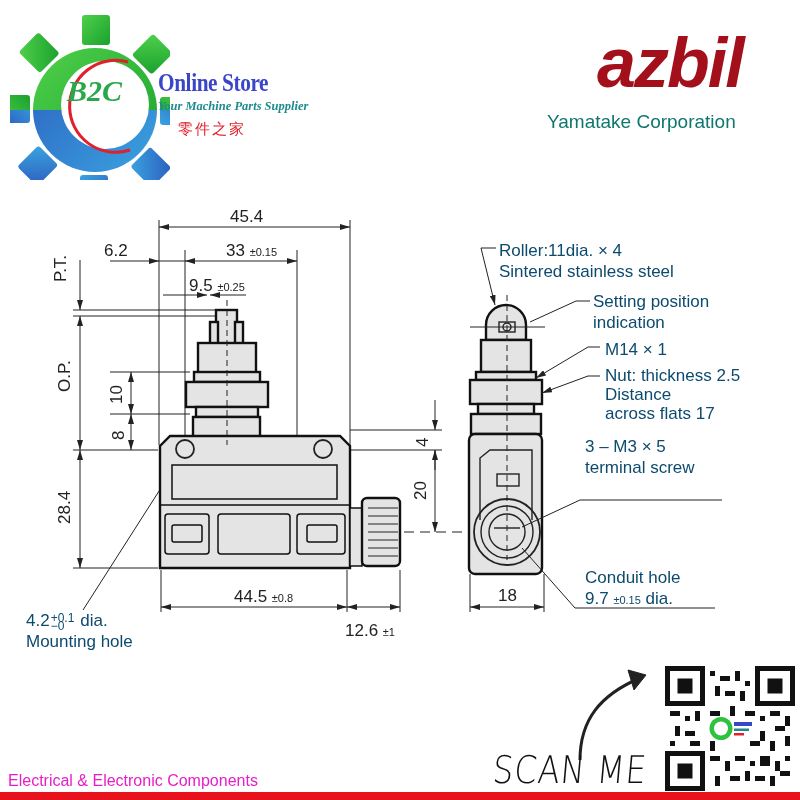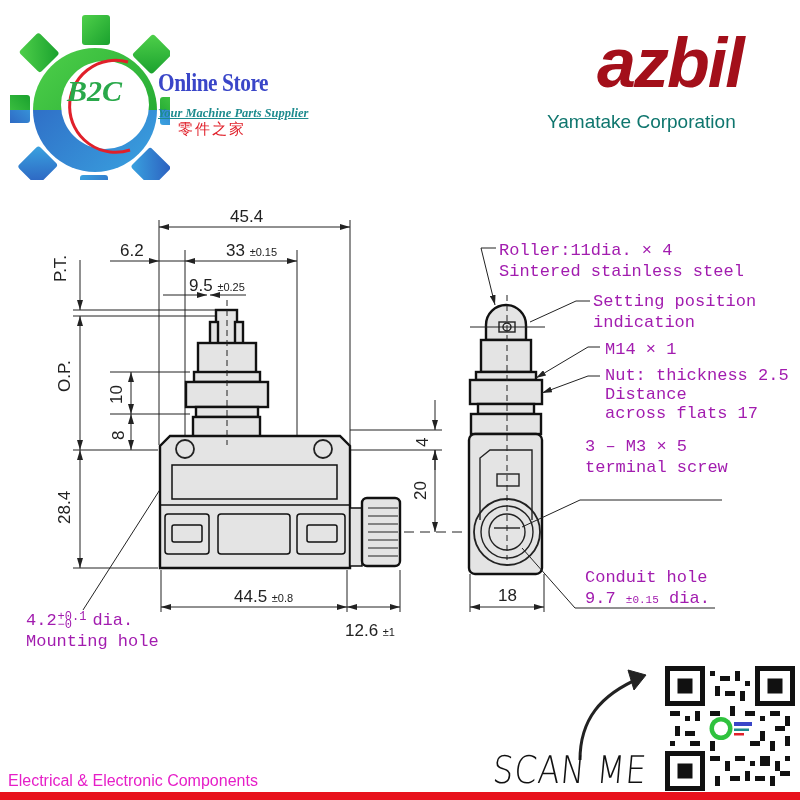--- a/index.html
+++ b/index.html
@@ -6,21 +6,21 @@
   body { width:800px; height:800px; position:relative; overflow:hidden; font-family:"Liberation Sans", sans-serif; }
   .abs { position:absolute; }
   .logo-online { font-family:"Liberation Serif", serif; font-weight:bold; color:#3a46c8; font-size:26px; letter-spacing:-0.5px; transform:scaleX(0.82); transform-origin:left top; }
   .logo-tag { font-family:"Liberation Serif", serif; font-style:italic; font-weight:bold; color:#1d8b8e; font-size:12.5px; }
   .logo-cn { font-family:Liberation Serif, serif; color:#e0202a; font-size:15px; letter-spacing:2px; }
   .b2c-text { font-family:"Liberation Serif", serif; font-style:italic; font-weight:bold; color:#29a84a; font-size:30px; }
   .azbil { font-family:"Liberation Sans", sans-serif; font-weight:bold; font-style:italic; color:#a30f1a; font-size:70px; letter-spacing:-2px; line-height:1;margin-left:44px; }
   .yamatake { font-family:"Liberation Sans", sans-serif; color:#0f766e; font-size:19px; }
   .dim { font-family:"Liberation Sans", sans-serif; color:#222; font-size:17px; line-height:1; white-space:nowrap; }
   .dim small { font-size:11px; }
-  .note { font-family:Liberation Mono, monospace; color:#a21caf; font-size:17px; line-height:21px; white-space:nowrap; }
+  .note { font-family:Liberation Sans, sans-serif; color:#0c4a6e; font-size:17px; line-height:21px; white-space:nowrap; }
   .footer-text { font-family:Liberation Sans, sans-serif; color:#e61ec8; font-size:16px; }
   .scan-me { font-family:"DejaVu Sans", sans-serif; font-size:38px; color:#111; letter-spacing:1px; transform:scaleX(0.85) skewX(-6deg); transform-origin:left top; font-weight:300; }
   .footer-bar { left:0; top:792px; width:800px; height:8px; background:#e8121c; }
 </style>
 </head>
 <body>
 
 <div class="abs" style="left:10px;top:10px;width:340px;height:170px;">
   <svg class="abs" style="left:0;top:0" width="160" height="170" viewBox="0 0 160 170">
     <defs>
@@ -53,21 +53,21 @@
       <rect x="72" y="5" width="28" height="30" rx="3" transform="rotate(135 85 100)"></rect>
       <rect x="72" y="5" width="28" height="30" rx="3" transform="rotate(-135 85 100)"></rect>
       <rect x="72" y="5" width="28" height="30" rx="3" transform="rotate(-90 85 100)"></rect>
       <rect x="72" y="5" width="28" height="30" rx="3" transform="rotate(90 85 100)"></rect>
     </g>
     <circle cx="95" cy="95" r="44" fill="#ffffff"></circle>
     <path d="M 118 52 A 46 46 0 1 0 120 140" fill="none" stroke="#e0202a" stroke-width="3"></path>
   </svg>
   <div class="abs b2c-text" style="left:57px;top:64px;">B2C</div>
   <div class="abs logo-online" style="left:148px;top:58px;">Online Store</div>
-  <div class="abs logo-tag" style="left:148px;top:96px;text-decoration:underline;">Your Machine Parts Supplier</div>
+  <div class="abs logo-tag" style="left:148px;top:89px;">Your Machine Parts Supplier</div>
   <div class="abs logo-cn" style="left:168px;top:110px;">零件之家</div>
 </div>
 
 <div class="abs" style="left:545px;top:28px;width:250px;height:110px;">
   <div class="abs azbil" style="left:8px;top:0px;">azbil</div>
   <div class="abs yamatake" style="left:2px;top:83px;">Yamatake Corporation</div>
 </div>
 
 <svg class="abs" style="left:0;top:0" width="800" height="800" viewBox="0 0 800 800">
   <defs>
@@ -204,21 +204,21 @@
     <line x1="470" y1="574" x2="470" y2="612"></line>
     <line x1="544" y1="574" x2="544" y2="612"></line>
     <line x1="470" y1="607" x2="544" y2="607" marker-start="url(#ar)" marker-end="url(#ar)"></line>
 
     <path d="M 580 760 C 580 720, 600 695, 640 678" stroke-width="3" fill="none" stroke="#222"></path>
     <path d="M 628 670 L 646 675 L 634 690 Z" fill="#222" stroke="#222"></path>
   </g>
 </svg>
 
 <div class="abs dim" style="left:230px;top:208px;">45.4</div>
-<div class="abs dim" style="left:120px;top:242px;">6.2</div>
+<div class="abs dim" style="left:104px;top:242px;">6.2</div>
 <div class="abs dim" style="left:226px;top:242px;">
   <span>33</span>
   <small>±0.15</small>
 </div>
 <div class="abs dim" style="left:189px;top:277px;">
   <span>9.5</span>
   <small>±0.25</small>
 </div>
 <div class="abs dim" style="left:52px;top:282px;transform:rotate(-90deg);transform-origin:left top;">P.T.</div>
 <div class="abs dim" style="left:56px;top:392px;transform:rotate(-90deg);transform-origin:left top;">O.P.</div>

